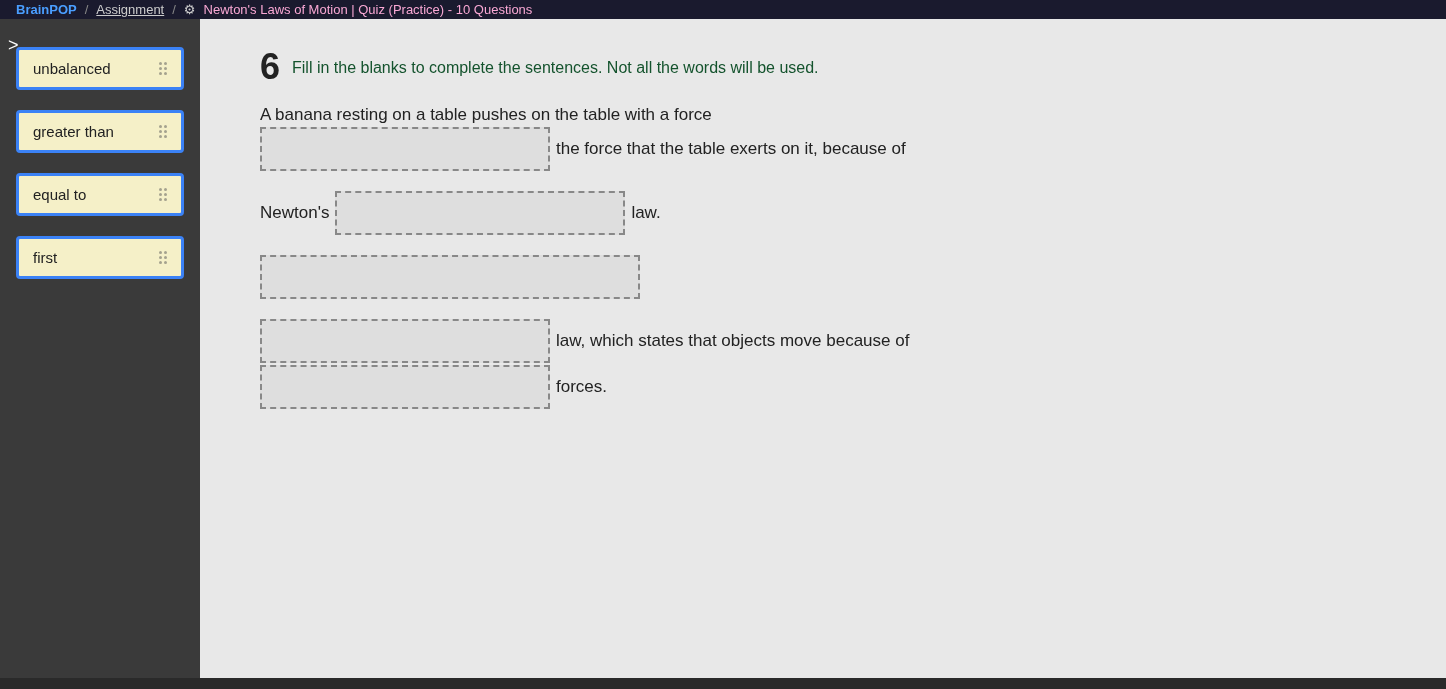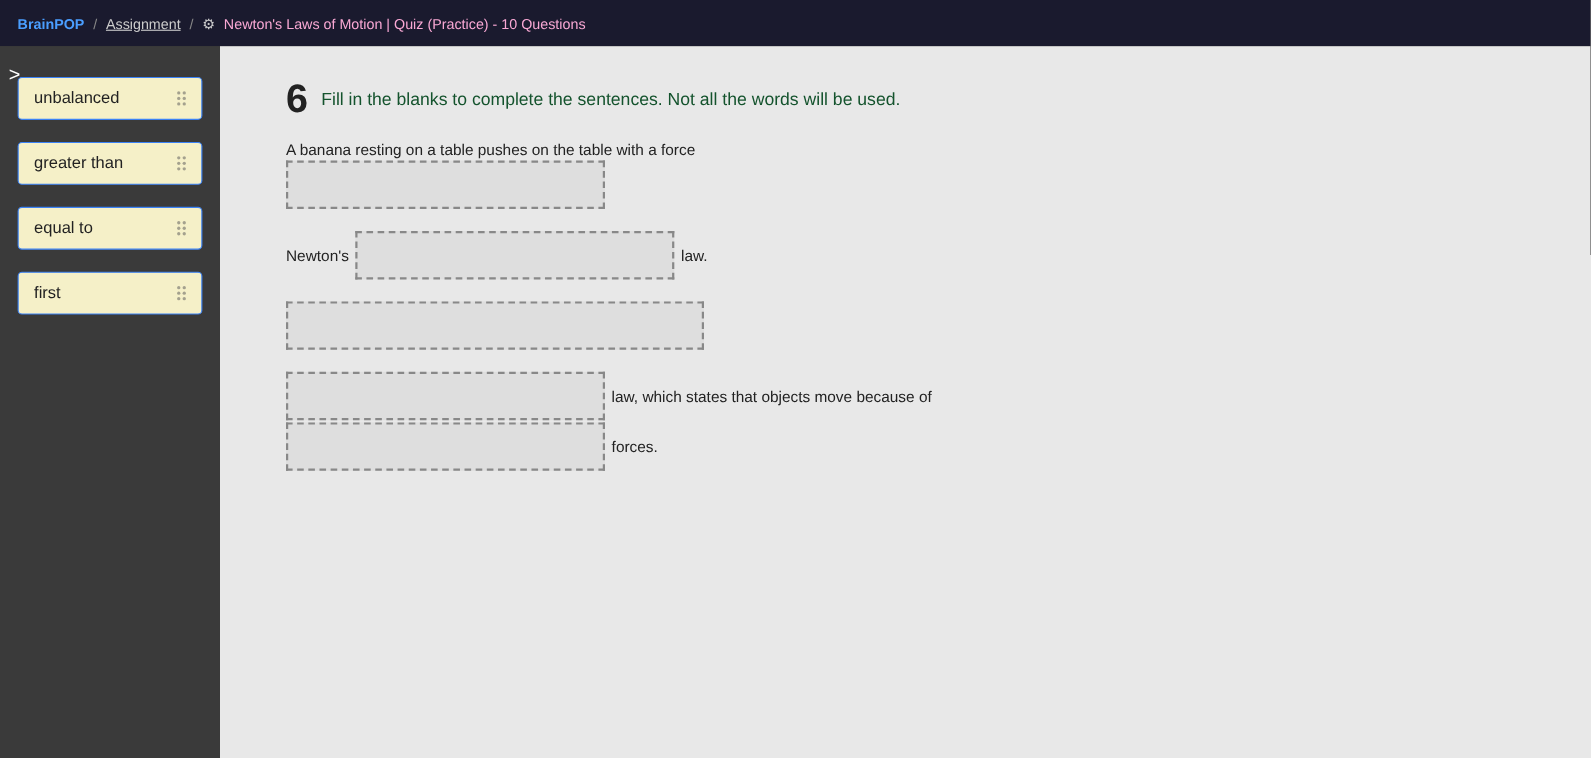--- a/index.html
+++ b/index.html
@@ -8,21 +8,21 @@
       font-family: Arial, sans-serif;
       background: #2a2a2a;
       width: 1446px;
       min-height: 689px;
       overflow: hidden;
     }
 
     
     .header-bar {
       background: #1a1a2e;
-      height: 42px;
+      height: 19px;
       display: flex;
       align-items: center;
       padding: 0 16px;
       gap: 8px;
     }
 
     .header-bar .brand {
       color: #4a9eff;
       font-weight: bold;
       font-size: 13px;
@@ -73,21 +73,21 @@
       left: 8px;
       color: #fff;
       font-size: 18px;
       cursor: pointer;
       background: none;
       border: none;
     }
 
     .word-tile {
       background: #f5f0c8;
-      border: 1px solid #3b82f6;
+      border: 3px solid #3b82f6;
       border-radius: 4px;
       padding: 10px 14px;
       display: flex;
       align-items: center;
       justify-content: space-between;
       cursor: grab;
       font-size: 15px;
       color: #222;
       margin-top: 8px;
     }
@@ -152,21 +152,21 @@
 
     .blank-box-wide {
       min-width: 380px;
     }
 
     .blank-box-medium {
       min-width: 290px;
     }
 
     .sentence-text {
-      font-size: 14px;
+      font-size: 17px;
       color: #222;
     }
 
     .paragraph {
       margin-bottom: 20px;
     }
 
     .para-line {
       display: flex;
       align-items: center;
@@ -249,20 +249,21 @@
       <span class="question-number">6</span>
       <span class="question-instruction">Fill in the blanks to complete the sentences. Not all the words will be used.</span>
     </div>
 
     <div class="paragraph">
       <div class="para-line">
         <span class="sentence-text">A banana resting on a table pushes on the table with a force</span>
       </div>
       <div class="para-line">
         <div class="blank-box blank-box-medium"></div>
+        <span class="sentence-text">the force that the table exerts on it, because of</span>
       </div>
     </div>
 
     <div class="paragraph">
       <div class="para-line">
         <span class="sentence-text">Newton's</span>
         <div class="blank-box blank-box-medium"></div>
         <span class="sentence-text">law.</span>
       </div>
     </div>

